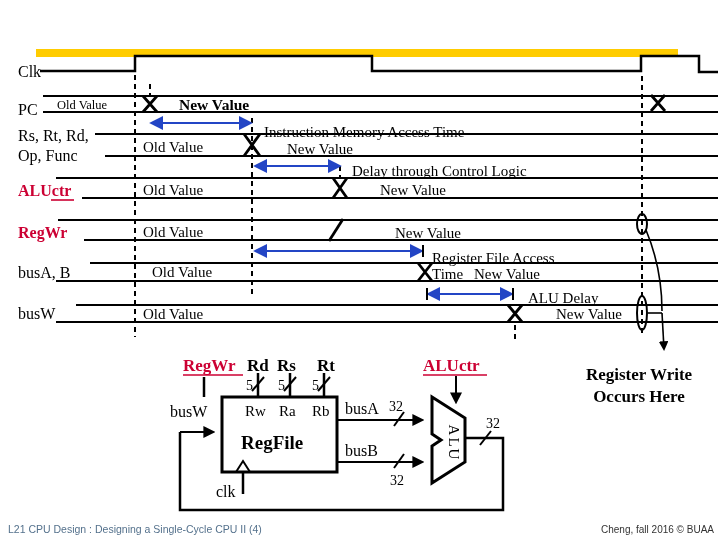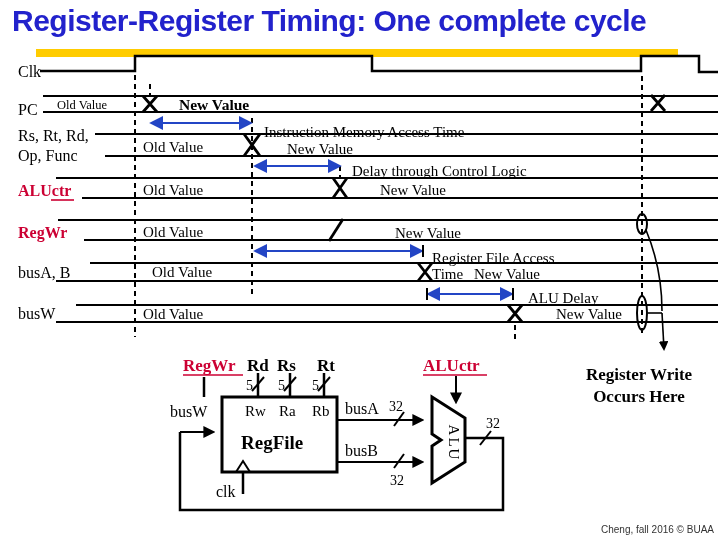--- a/index.html
+++ b/index.html
@@ -20,21 +20,20 @@
   .blk3{stroke:#000;stroke-width:3;fill:#fff;}
   .barrow{stroke:var(--arrow,#2345c5);stroke-width:2.2;fill:none;}
   .redline{stroke:var(--red_label,#cc0033);stroke-width:1.6;}
   .curve{stroke:#000;stroke-width:1.6;fill:none;}
 </style>
 </head>
 <body>
 
 <div id="slide" style="--title: #2222cc; --bar: #ffcc00; --red_label: #cc0033; --arrow: #2345c5; --footer: #54718c;">
 
-  <div id="title">Register-Register Timing: One complete cycle</div>
 
   <svg id="diagram" width="720" height="540" viewBox="0 0 720 540">
     <defs>
       <marker id="ab" viewBox="0 0 10 10" refX="8" refY="5" markerWidth="6.5" markerHeight="6.5" orient="auto-start-reverse">
           <path d="M0,0 L10,5 L0,10 z" fill="#2345c5"></path>
         </marker>
       <marker id="ak" viewBox="0 0 10 10" refX="8" refY="5" markerWidth="6" markerHeight="6" orient="auto">
           <path d="M0,0 L10,5 L0,10 z" fill="#000"></path>
         </marker>
     </defs>
@@ -163,14 +162,15 @@
     <path class="blk3" d="M432,397 L465,418 V462 L432,483 V446 L441,440 L432,434 Z"></path>
     <text class="t" font-size="15" letter-spacing="2" text-anchor="middle" x="449" y="443" transform="rotate(90,449,443)">ALU</text>
     <text class="t red" x="423" y="371" font-size="17">ALUctr</text>
     <line class="redline" x1="423" y1="375" x2="487" y2="375"></line>
     <path class="thin" d="M456,376 V402" marker-end="url(#ak)"></path>
 
     <text class="t" x="639" y="380" font-size="17" font-weight="bold" text-anchor="middle">Register Write</text>
     <text class="t" x="639" y="402" font-size="17" font-weight="bold" text-anchor="middle">Occurs Here</text>
   </svg>
 
+  <div id="footer-left">L21 CPU Design : Designing a Single-Cycle CPU II (4)</div>
   <div id="footer-right">Cheng, fall 2016 © BUAA</div>
 </div>
 
 </body></html>

